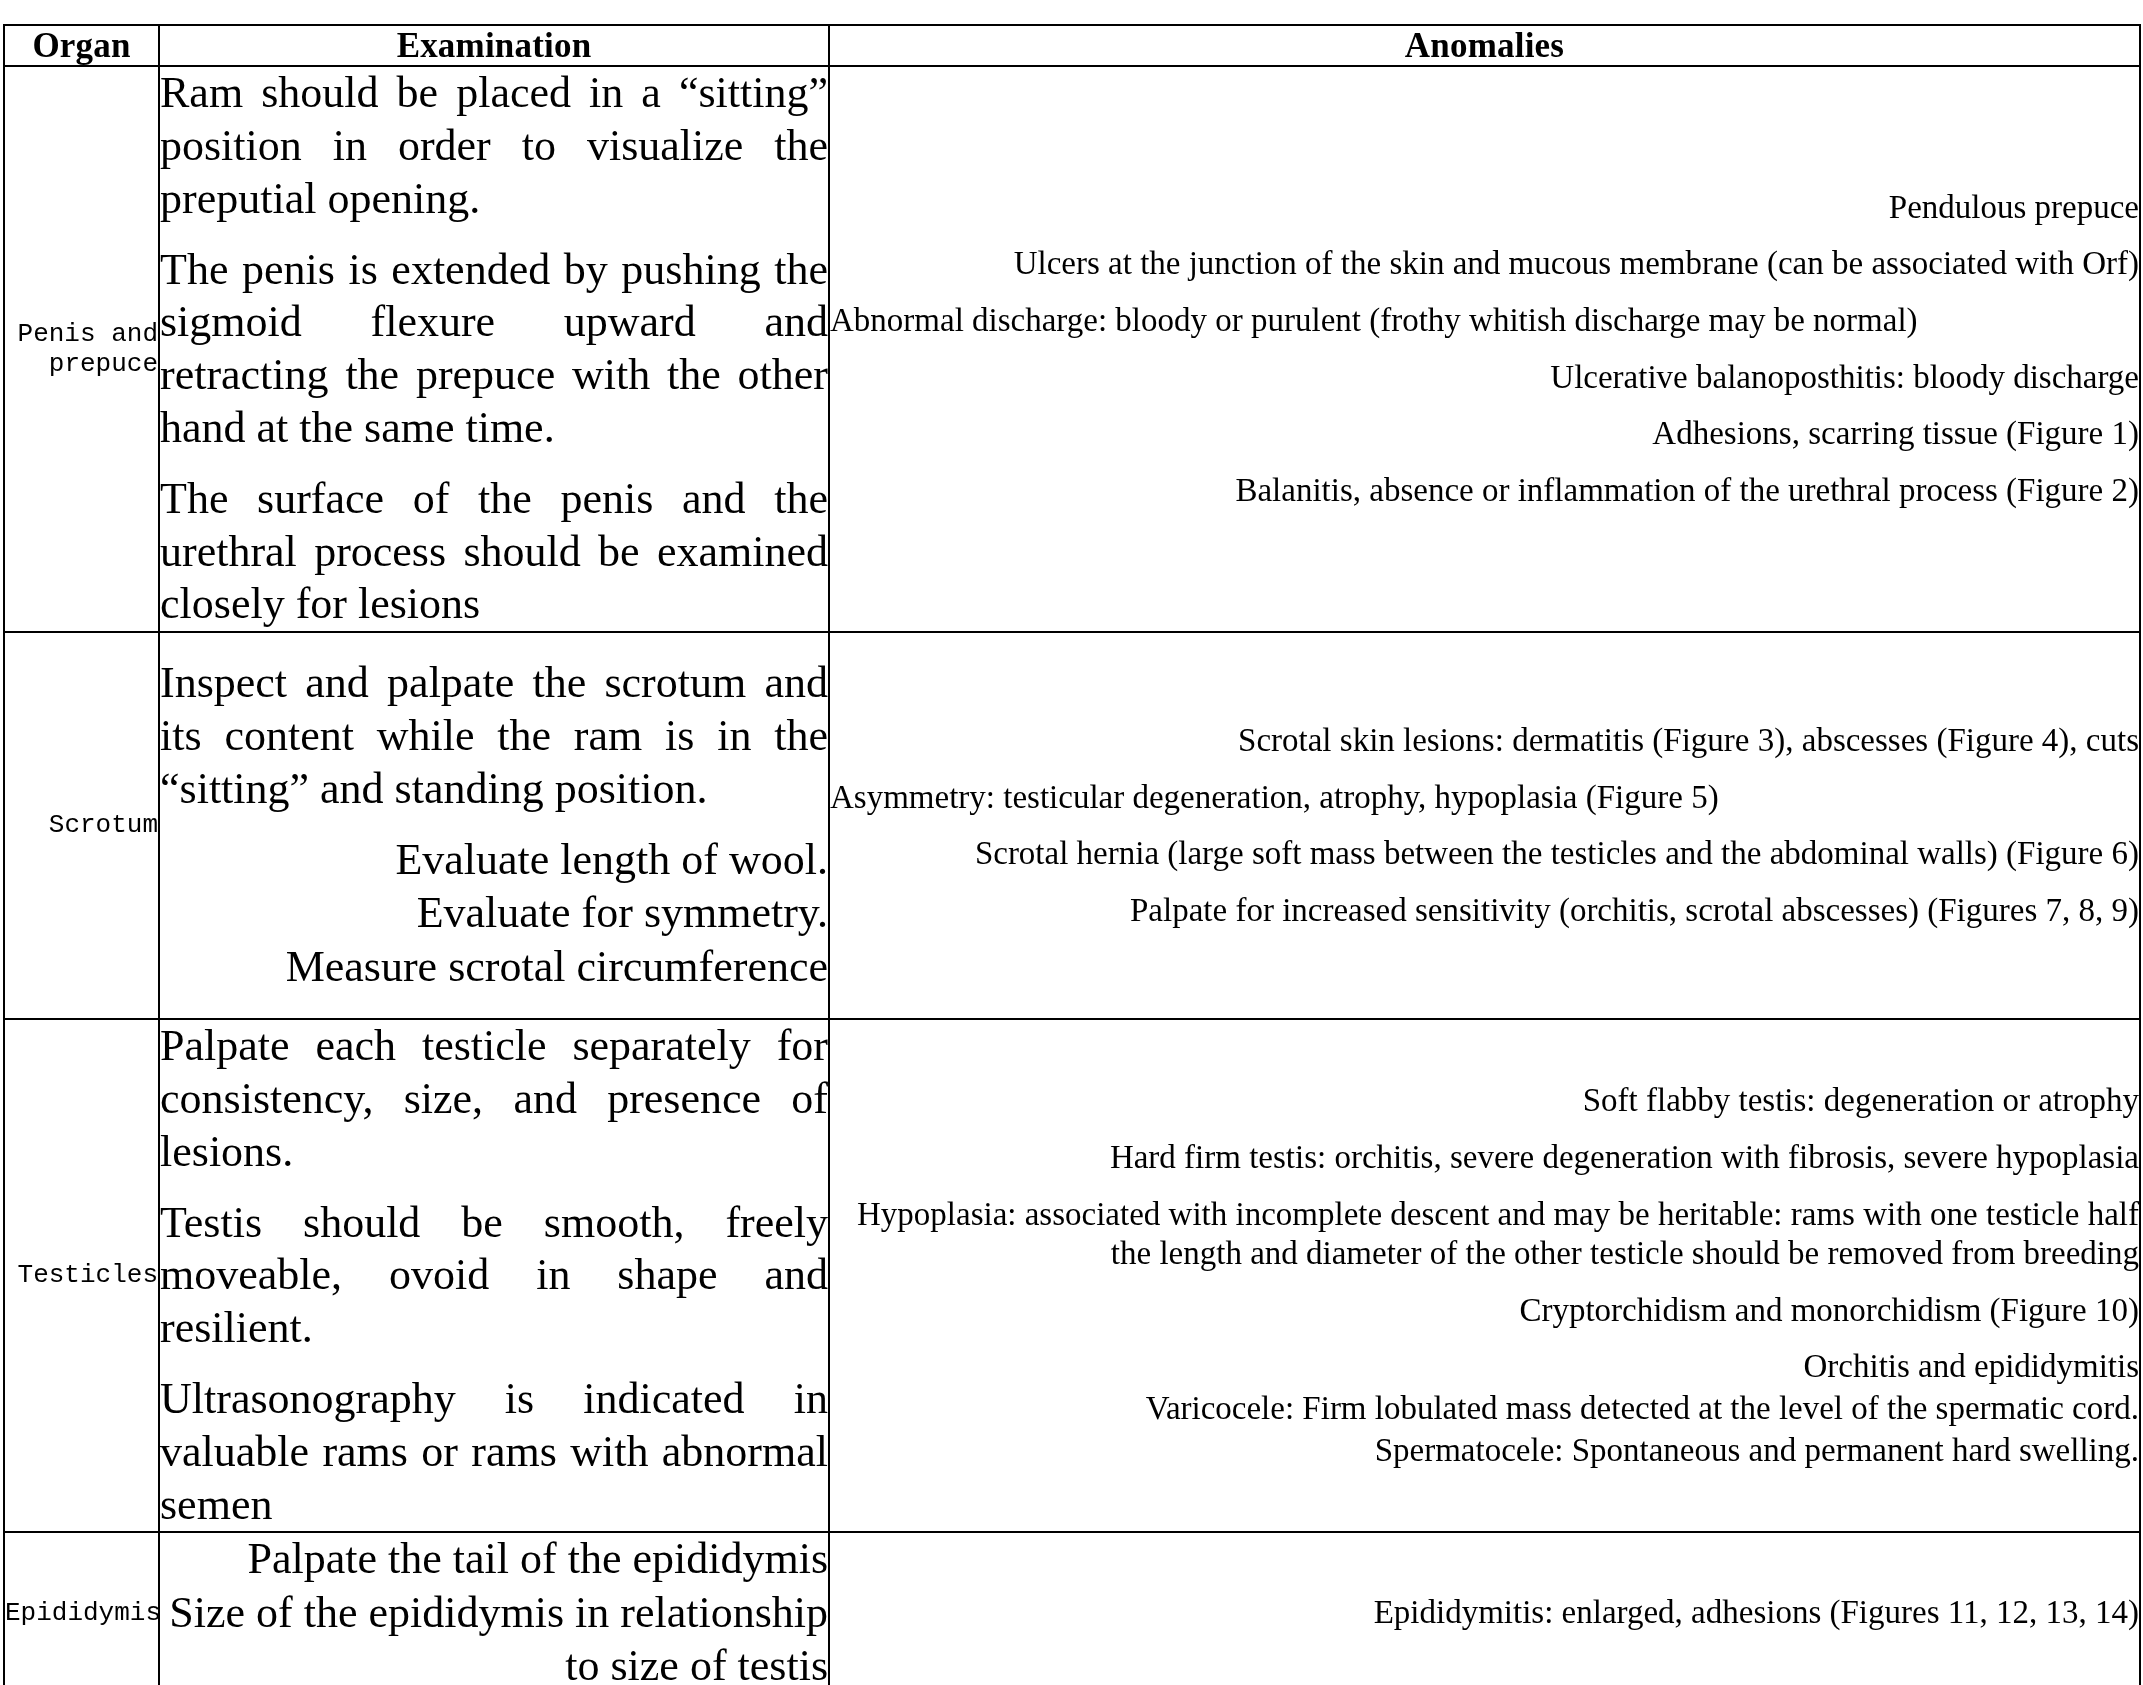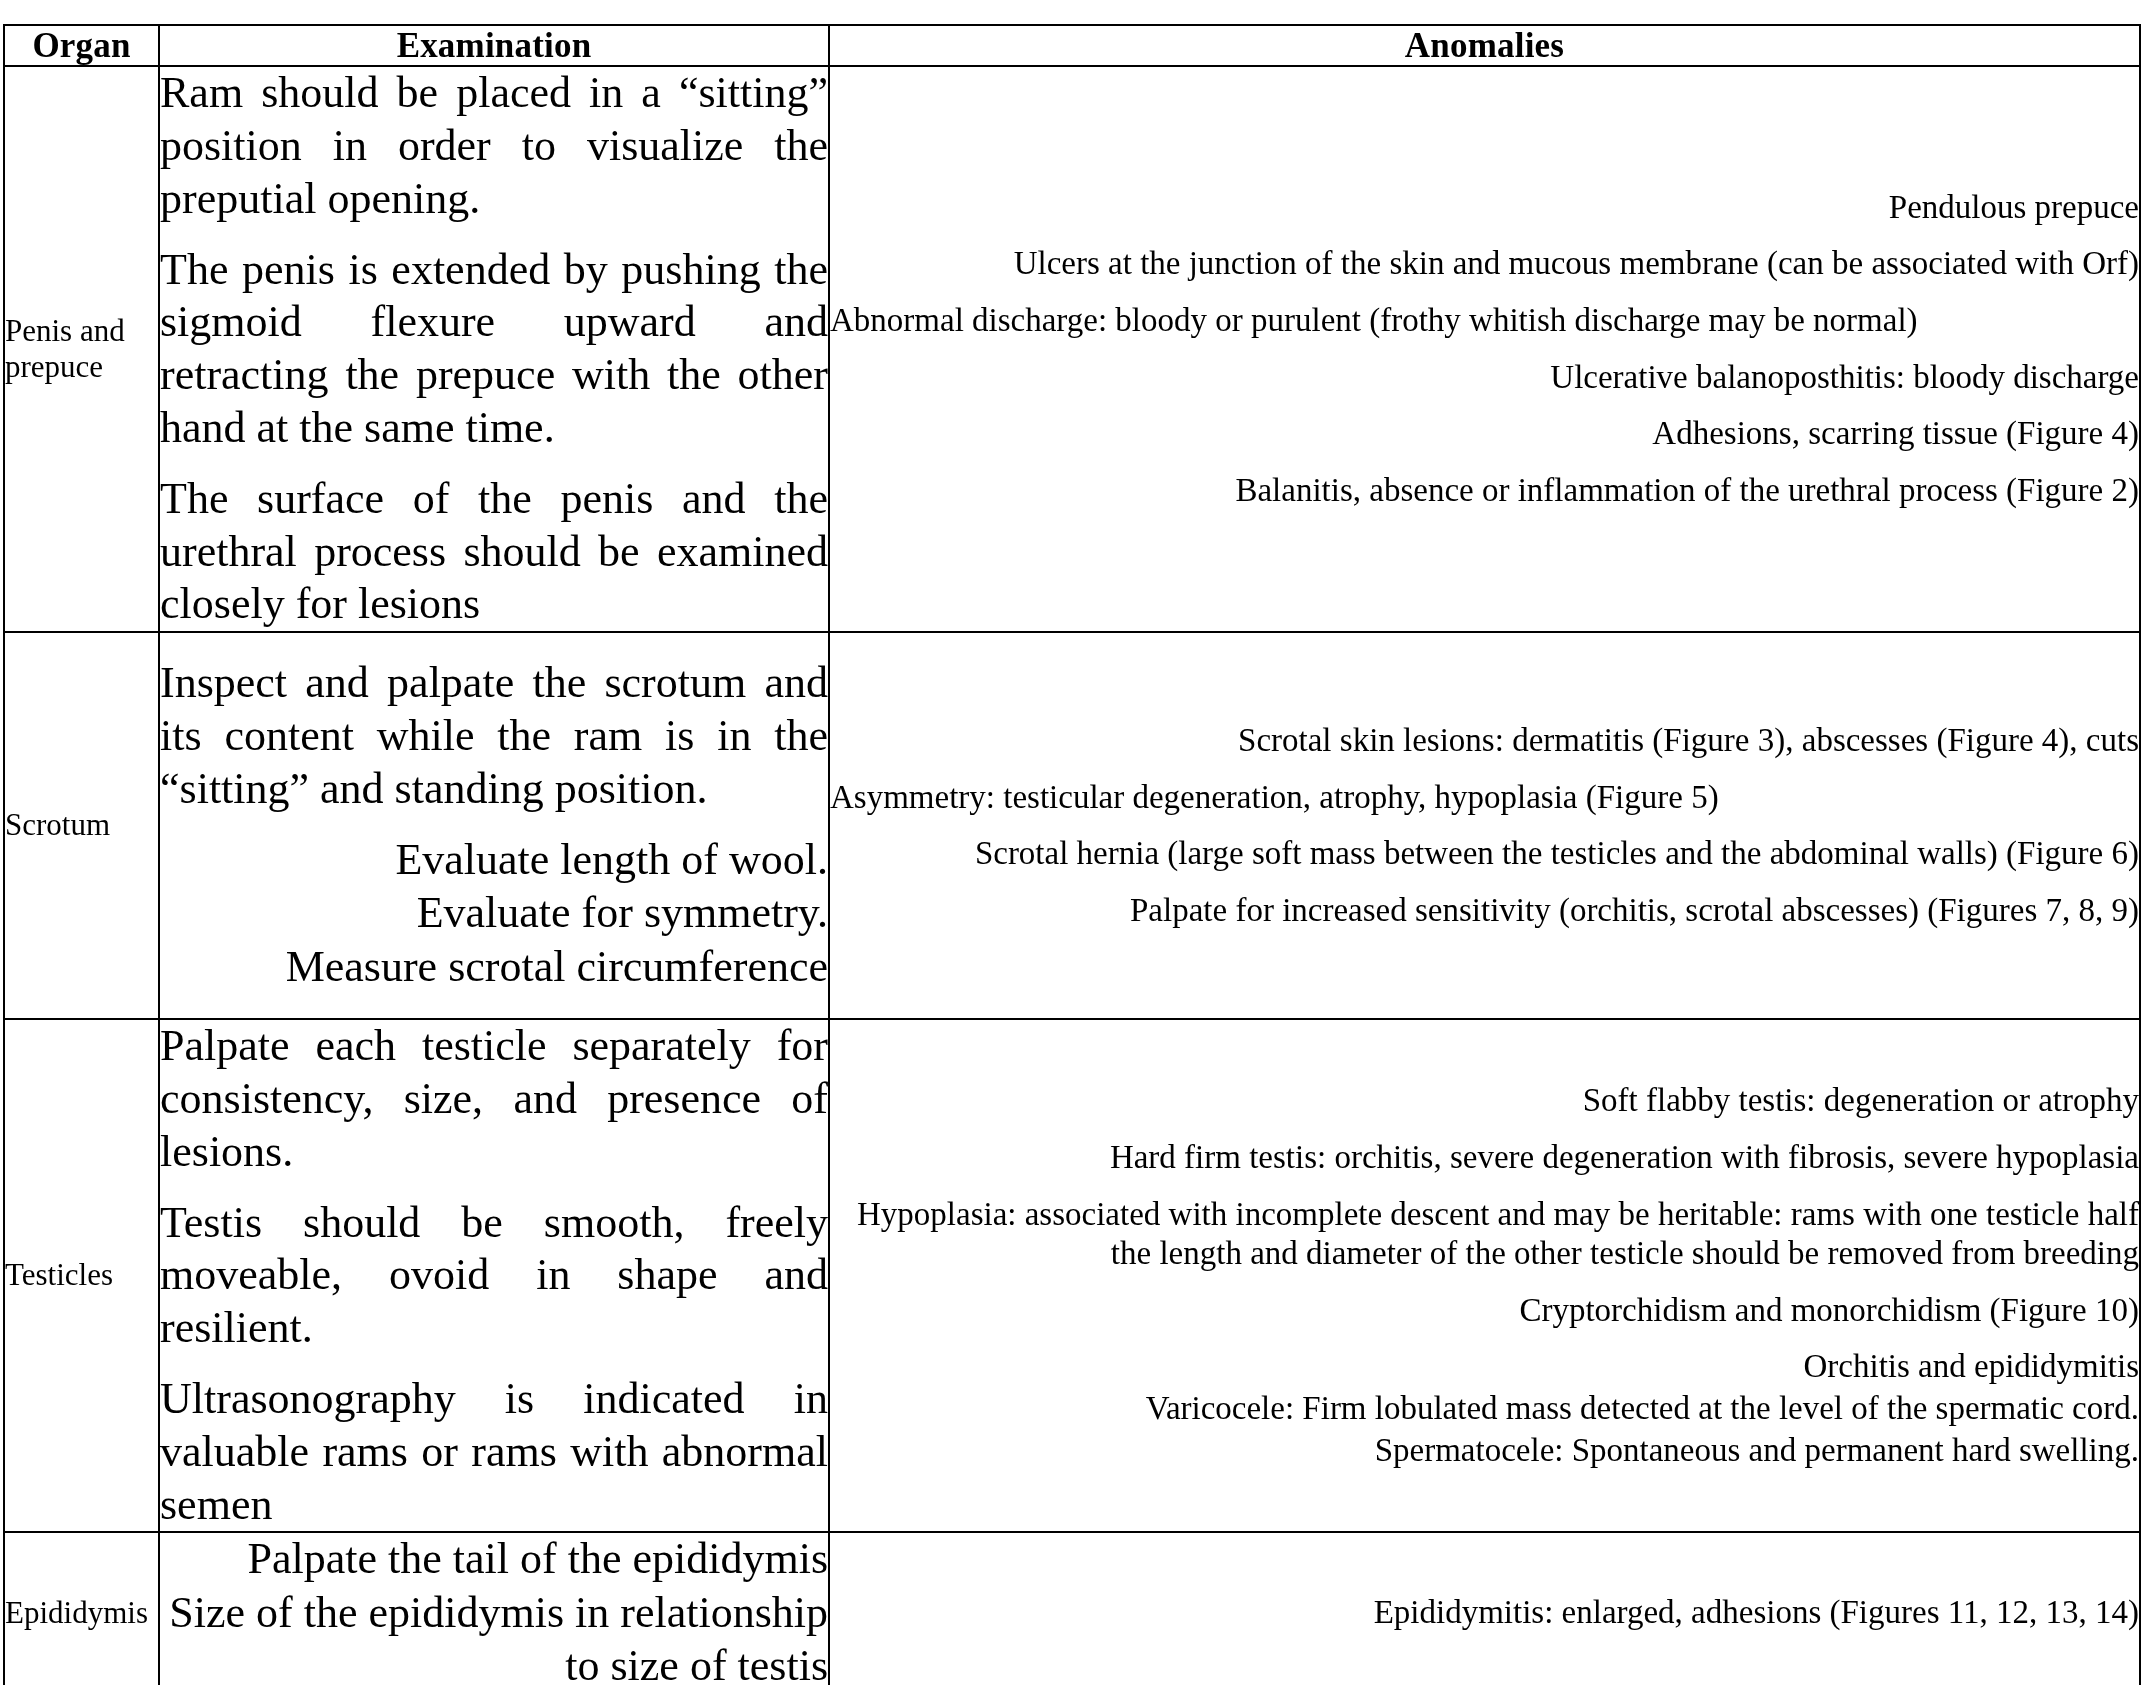--- a/index.html
+++ b/index.html
@@ -39,24 +39,25 @@
   }
   thead th {
     text-align: center;
     font-weight: bold;
     font-size: 35px;
     line-height: 1.12;
     padding: 8px 6px 11px 6px;
     letter-spacing: 0.2px;
   }
   td.organ-cell {
-    text-align: left;
-    font-size: 31px;
+    text-align: right;
+    font-size: 26px;
     line-height: 1.18;
     padding: 4px 6px;
+    font-family: Liberation Mono, monospace;
   }
   td.exam-cell {
     font-size: 44px;
     line-height: 1.2;
     padding: 6px 16px 6px 16px;
   }
   td.anom-cell {
     font-size: 33px;
     line-height: 1.2;
     padding: 4px 10px 4px 14px;
@@ -111,21 +112,21 @@
         <td class="exam-cell">
           <p class="para justify">Ram should be placed in a “sitting” position in order to visualize the preputial opening.</p>
           <p class="para justify">The penis is extended by pushing the sigmoid flexure upward and retracting the prepuce with the other hand at the same time.</p>
           <p class="para justify">The surface of the penis and the urethral process should be examined closely for lesions</p>
         </td>
         <td class="anom-cell">
           <p class="para">Pendulous prepuce</p>
           <p class="para">Ulcers at the junction of the skin and mucous membrane (can be associated with Orf)</p>
           <p class="para justify">Abnormal discharge: bloody or purulent (frothy whitish discharge may be normal)</p>
           <p class="para">Ulcerative balanoposthitis: bloody discharge</p>
-          <p class="para">Adhesions, scarring tissue (Figure 4)</p>
+          <p class="para">Adhesions, scarring tissue (Figure 1)</p>
           <p class="para">Balanitis, absence or inflammation of the urethral process (Figure 2)</p>
         </td>
       </tr>
 
       <tr class="row-scrotum">
         <td class="organ-cell">
           <div>Scrotum</div>
         </td>
         <td class="exam-cell">
           <p class="para justify">Inspect and palpate the scrotum and its content while the ram is in the “sitting” and standing position.</p>

